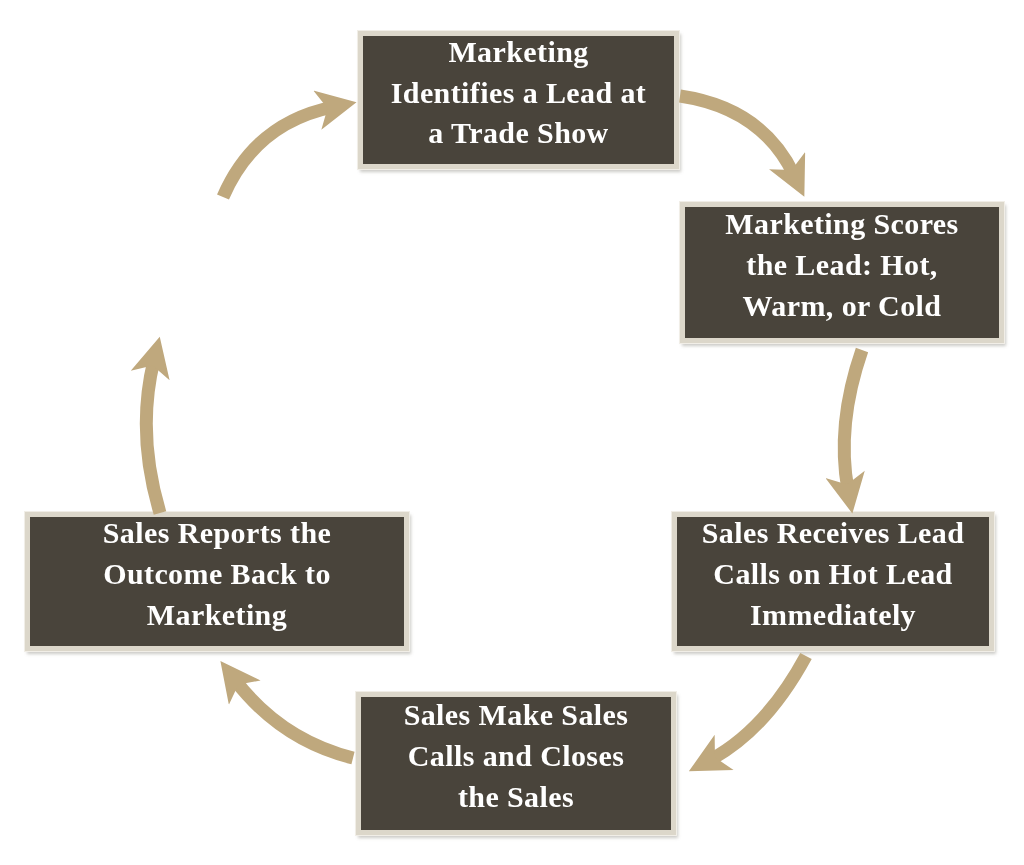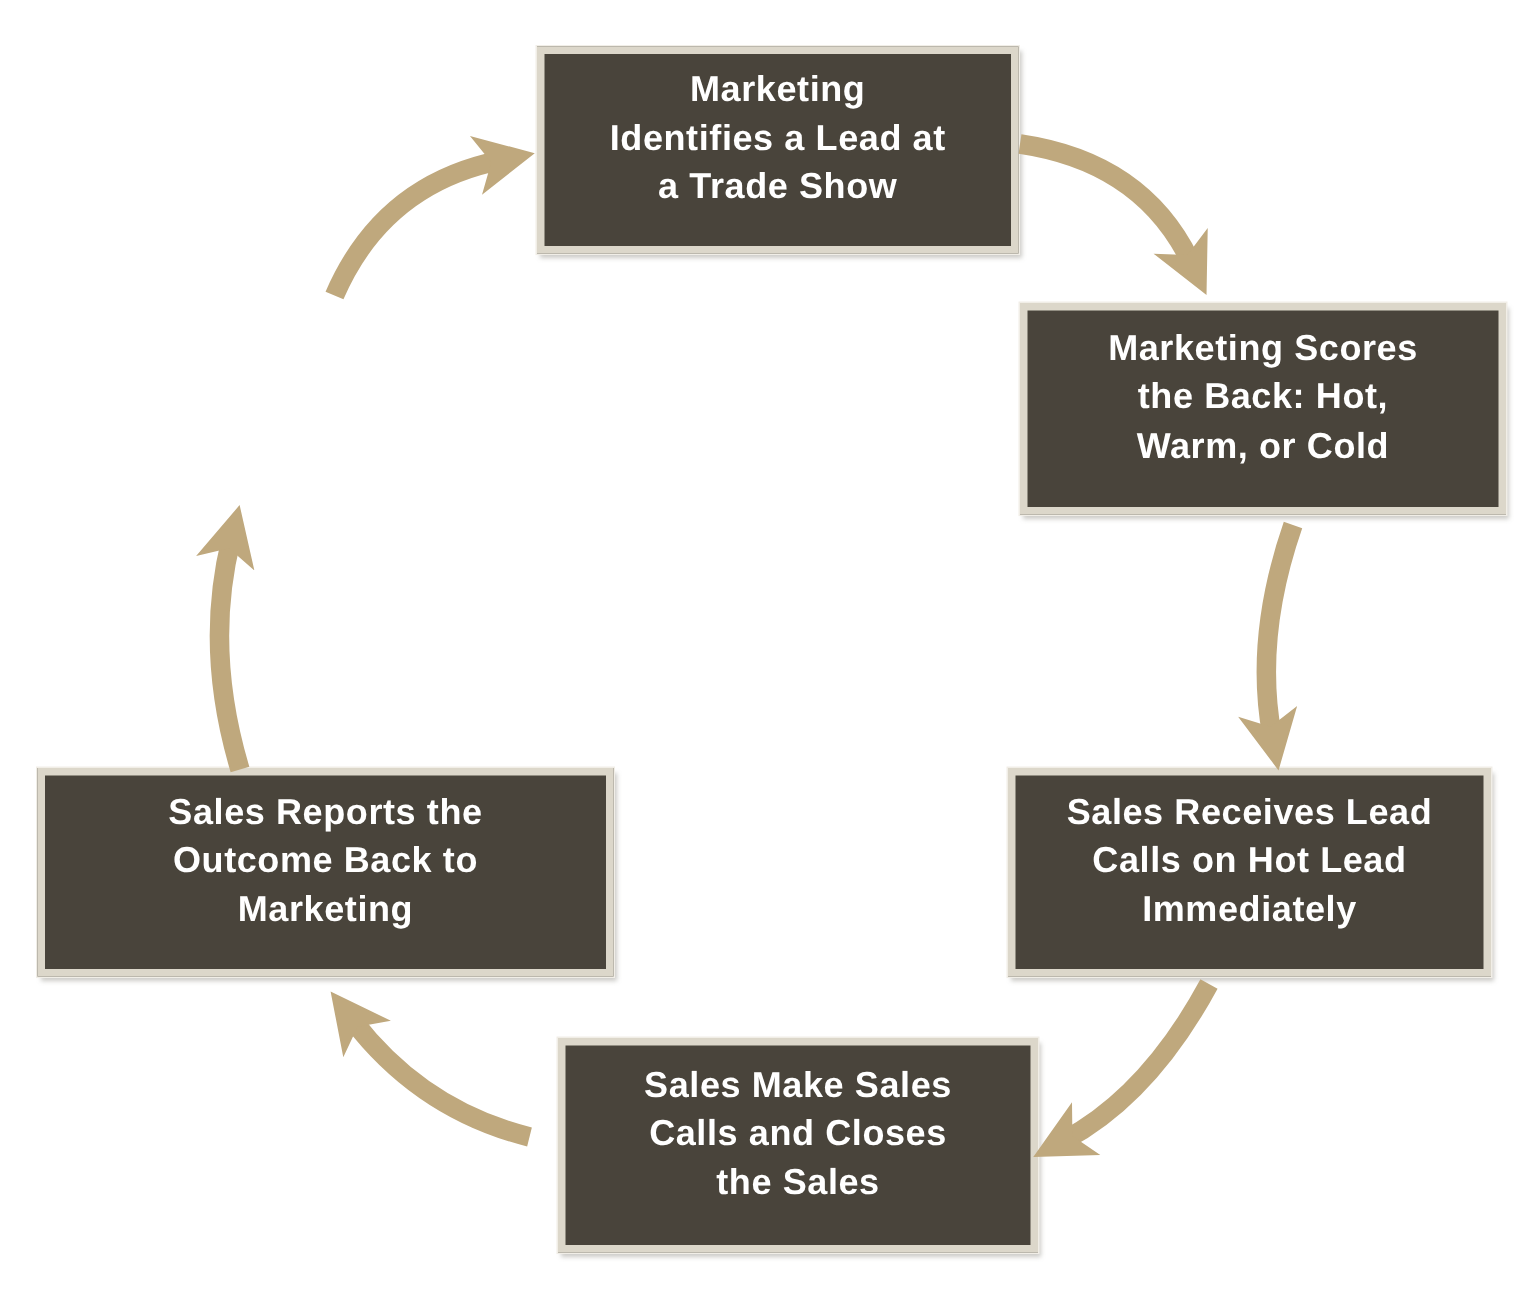--- a/index.html
+++ b/index.html
@@ -23,30 +23,31 @@
     position: absolute;
     background: var(--box-fill);
     border: 5px solid var(--box-border);
     box-shadow: 0 0 0 1px #f1eee7, 2px 3px 3px rgba(110,105,95,0.35);
     color: var(--box-text);
     display: flex;
     align-items: center;
     justify-content: center;
     text-align: center;
     font-weight: bold;
-    font-size: 24px;
+    font-size: 30px;
     line-height: 1.36;
     letter-spacing: 0.4px;
     white-space: pre-line;
     padding: 6px 8px 20px 8px;
+    font-family: Liberation Serif, serif;
   }
   .box-top       { left: 358px; top: 31px;  width: 321px; height: 138px; }
   .box-top-right { left: 680px; top: 202px; width: 324px; height: 141px; }
   .box-right     { left: 672px; top: 512px; width: 322px; height: 139px; }
-  .box-bottom    { left: 372px; top: 692px; width: 320px; height: 143px; }
+  .box-bottom    { left: 356px; top: 692px; width: 320px; height: 143px; }
   .box-left      { left: 25px;  top: 512px; width: 384px; height: 139px; }
   .box-top-left  { left: 29px;  top: 202px; width: 319px; height: 140px; }
   .arrow-svg { position: absolute; overflow: visible; }
   .arrow-shaft {
     fill: none;
     stroke: var(--arrow-color);
     stroke-width: 13;
     stroke-linecap: butt;
   }
   .arrow-head { fill: var(--arrow-color); }
@@ -54,21 +55,21 @@
 </head>
 <body>
 
 <div class="canvas">
 
   <div class="flow-box box-top">Marketing
 Identifies a Lead at
 a Trade Show</div>
 
   <div class="flow-box box-top-right">Marketing Scores
-the Back: Hot,
+the Lead: Hot,
 Warm, or Cold</div>
 
   <div class="flow-box box-right">Sales Receives Lead
 Calls on Hot Lead
 Immediately</div>
 
   <div class="flow-box box-bottom">Sales Make Sales
 Calls and Closes
 the Sales</div>
 

